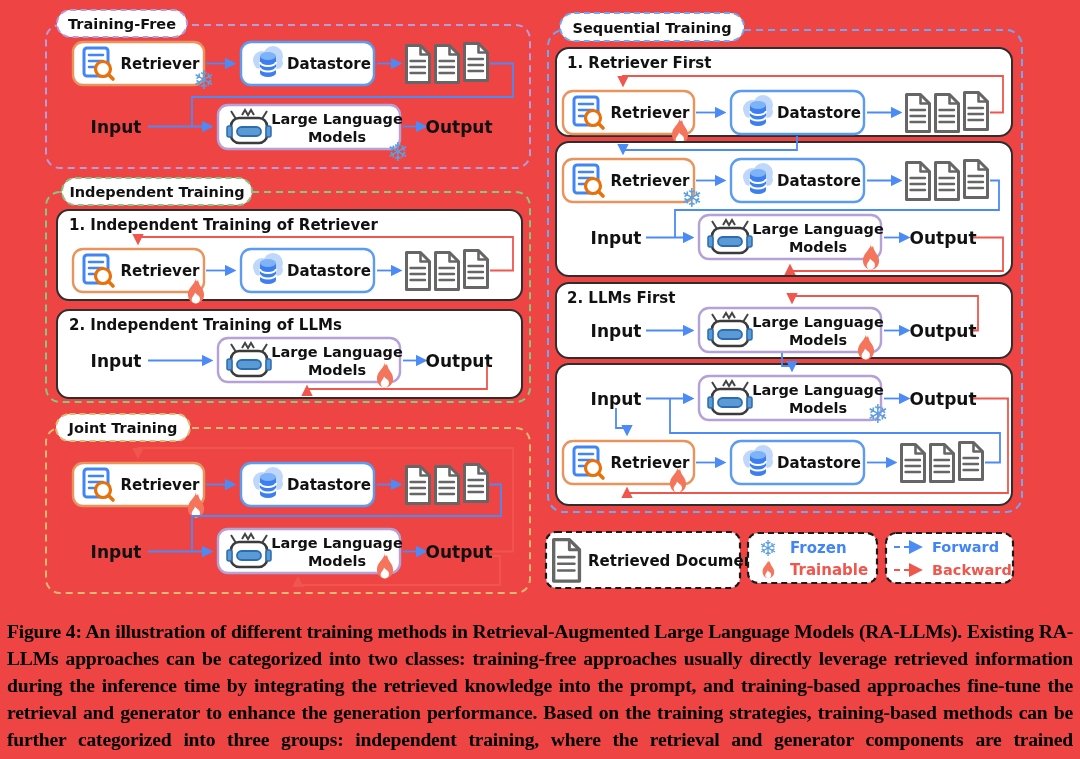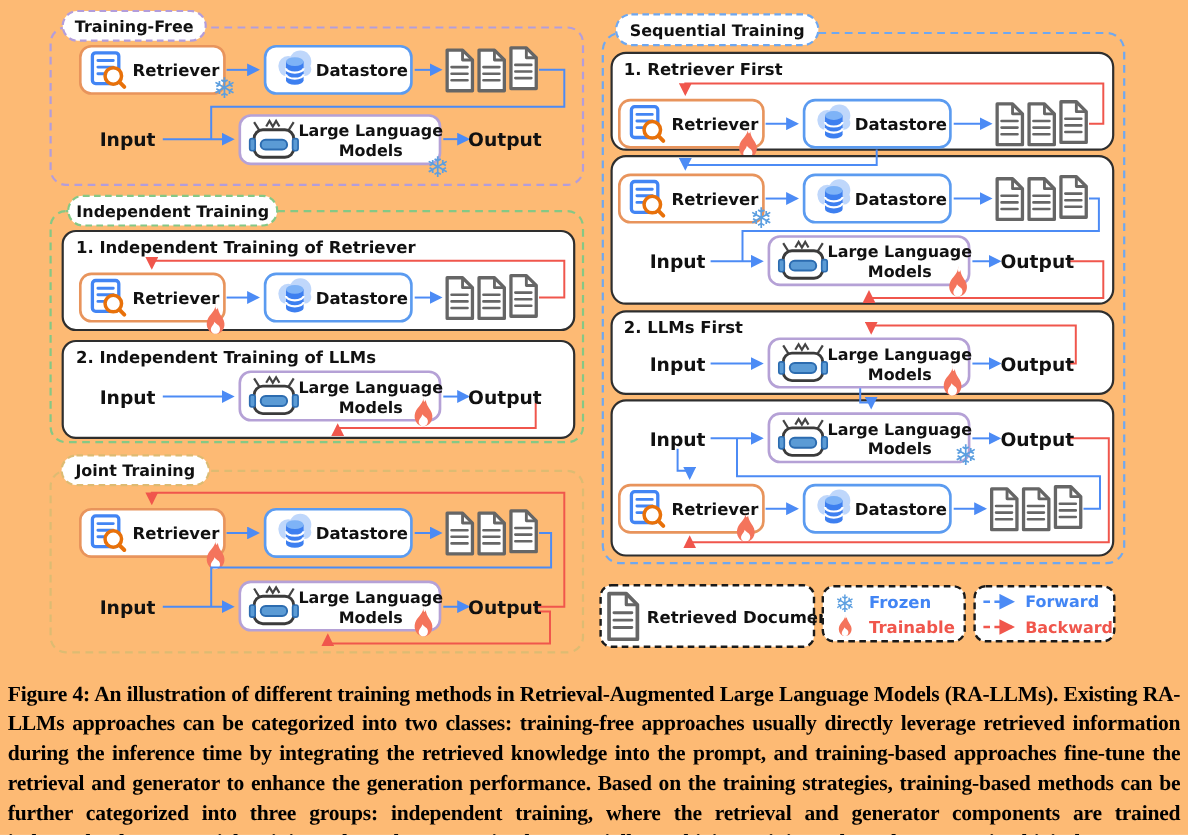--- a/index.html
+++ b/index.html
@@ -1,16 +1,16 @@
 <!DOCTYPE html>
 <html><head>
 <meta charset="utf-8">
 <style>
   html,body{margin:0;padding:0;background:#fff;}
-  .page{width:1080px;height:759px;background:#fdba74;font-family:"DejaVu Sans",sans-serif;position:relative;overflow:hidden;}
+  .page{width:1080px;height:759px;background:#ef4444;font-family:"DejaVu Sans",sans-serif;position:relative;overflow:hidden;}
   .diagram{display:block;}
   .caption{
     margin:6px 7px 0 7px;
     font-family:"Liberation Serif",serif;
     font-weight:bold;
     font-size:19.6px;
     line-height:1.38;
     color:#000;
     text-align:justify;
     letter-spacing:-0.2px;

